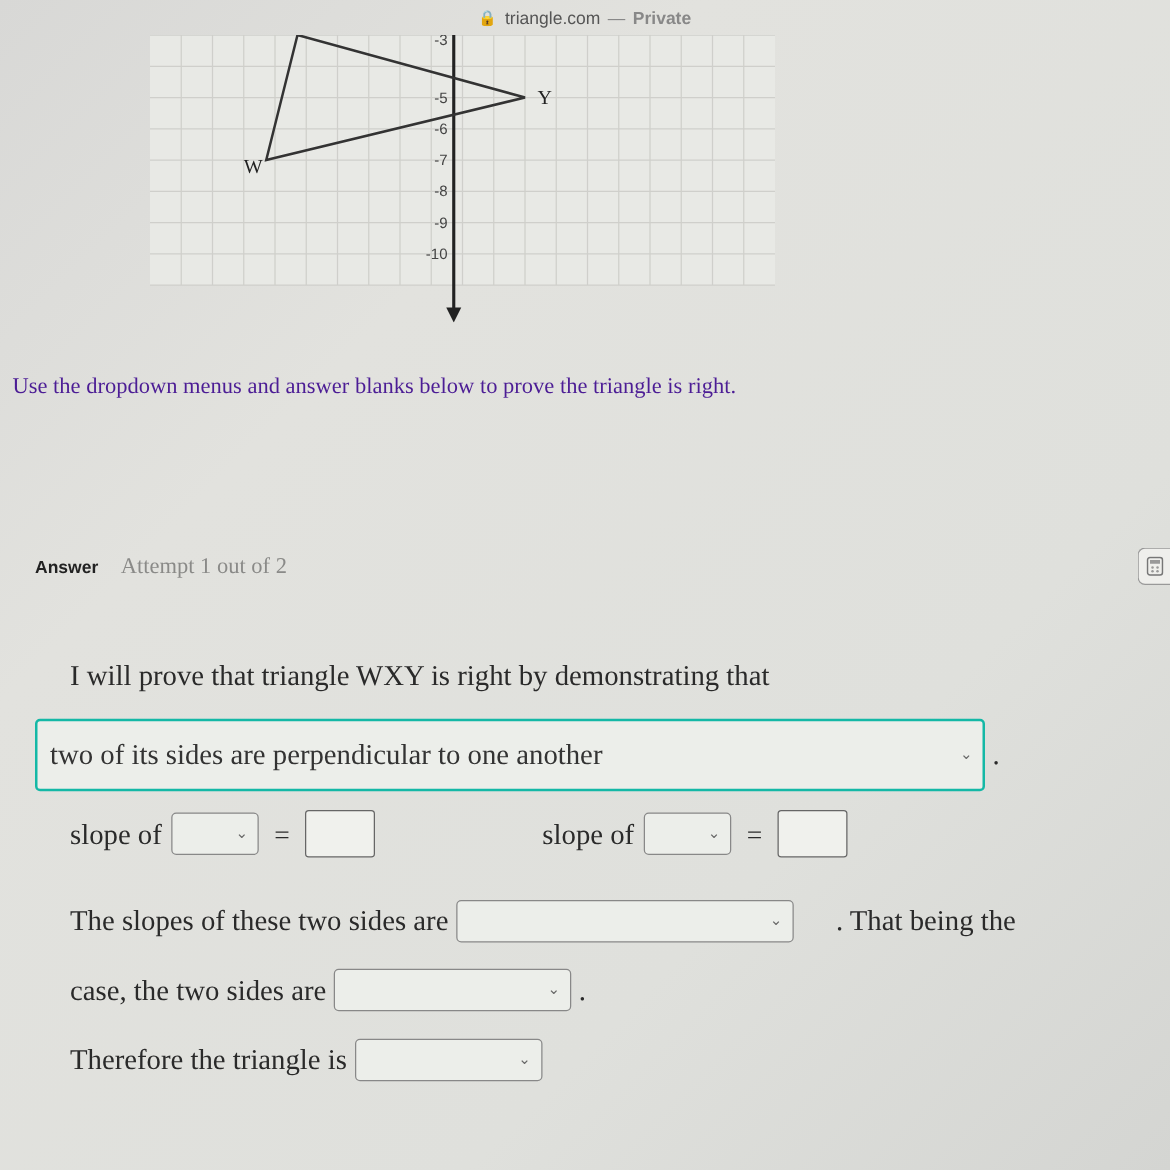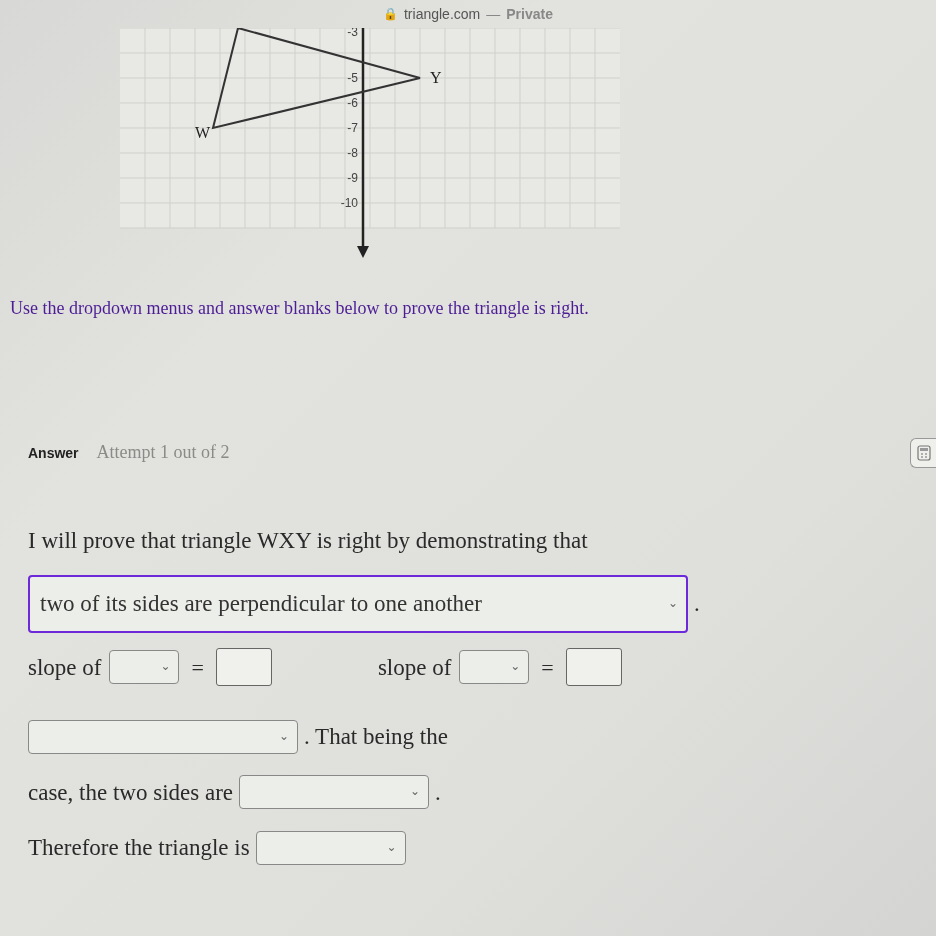--- a/index.html
+++ b/index.html
@@ -91,38 +91,38 @@
       position: absolute;
       top: 520px;
       left: 28px;
       right: 28px;
       font-size: 23px;
       line-height: 1.8;
       color: #2a2a2a;
     }
     .proof .line { margin-bottom: 14px; display: flex; flex-wrap: wrap; align-items: center; gap: 8px 6px; }
     .proof .line.slopes { gap: 0 8px; margin-bottom: 28px; }
-    .proof .txt { white-space: nowrap; }
+    .proof .txt { white-space: nowrap; margin-left: 28px; }
 
     .dropdown {
       display: inline-flex;
       align-items: center;
       border: 1px solid #888;
       background: #eceeea;
       border-radius: 4px;
       font-size: 21px;
       padding: 4px 28px 4px 10px;
       position: relative;
       color: #333;
       font-family: Georgia, serif;
       min-height: 34px;
     }
     .dropdown.primary {
-      border: 2px solid #6d28d9;
-      width: 660px;
+      border: 2px solid #14b8a6;
+      width: 760px;
       font-size: 23px;
       padding: 6px 32px 6px 10px;
     }
     .dropdown.small { min-width: 70px; padding: 4px 24px 4px 8px; font-size: 19px; }
     .dropdown.wide { min-width: 270px; }
     .dropdown.med { min-width: 190px; }
     .dropdown.med2 { min-width: 150px; }
     .dropdown .chev {
       position: absolute;
       right: 8px;
@@ -251,20 +251,21 @@
     <span class="input-box"></span>
     <span class="gap"></span>
     <span class="txt">slope of</span>
     <span class="dropdown small">
       <span class="chev">⌄</span>
     </span>
     <span class="eq">=</span>
     <span class="input-box"></span>
   </div>
   <div class="line">
+    <span class="txt">The slopes of these two sides are</span>
     <span class="dropdown wide">
       <span class="chev">⌄</span>
     </span>
     <span class="txt">. That being the</span>
   </div>
   <div class="line">
     <span class="txt">case, the two sides are</span>
     <span class="dropdown med">
       <span class="chev">⌄</span>
     </span>

